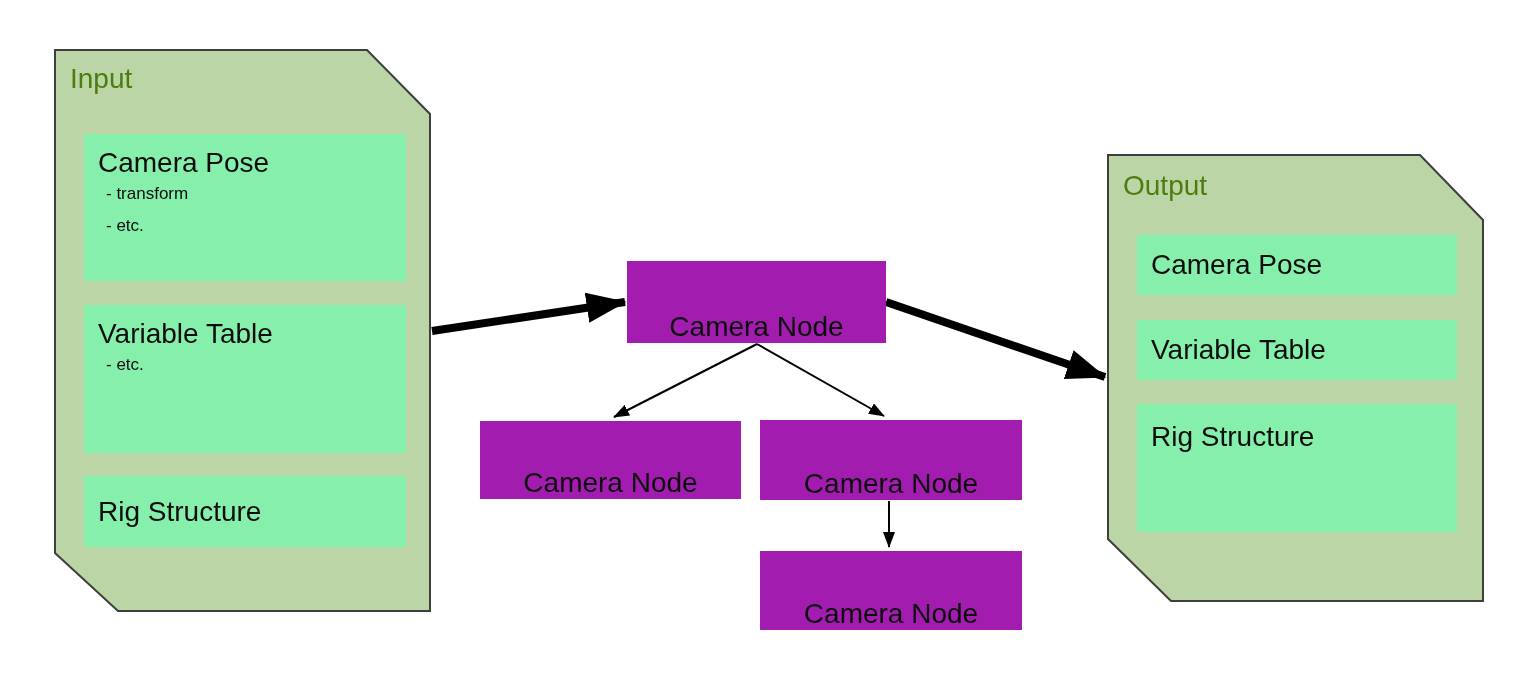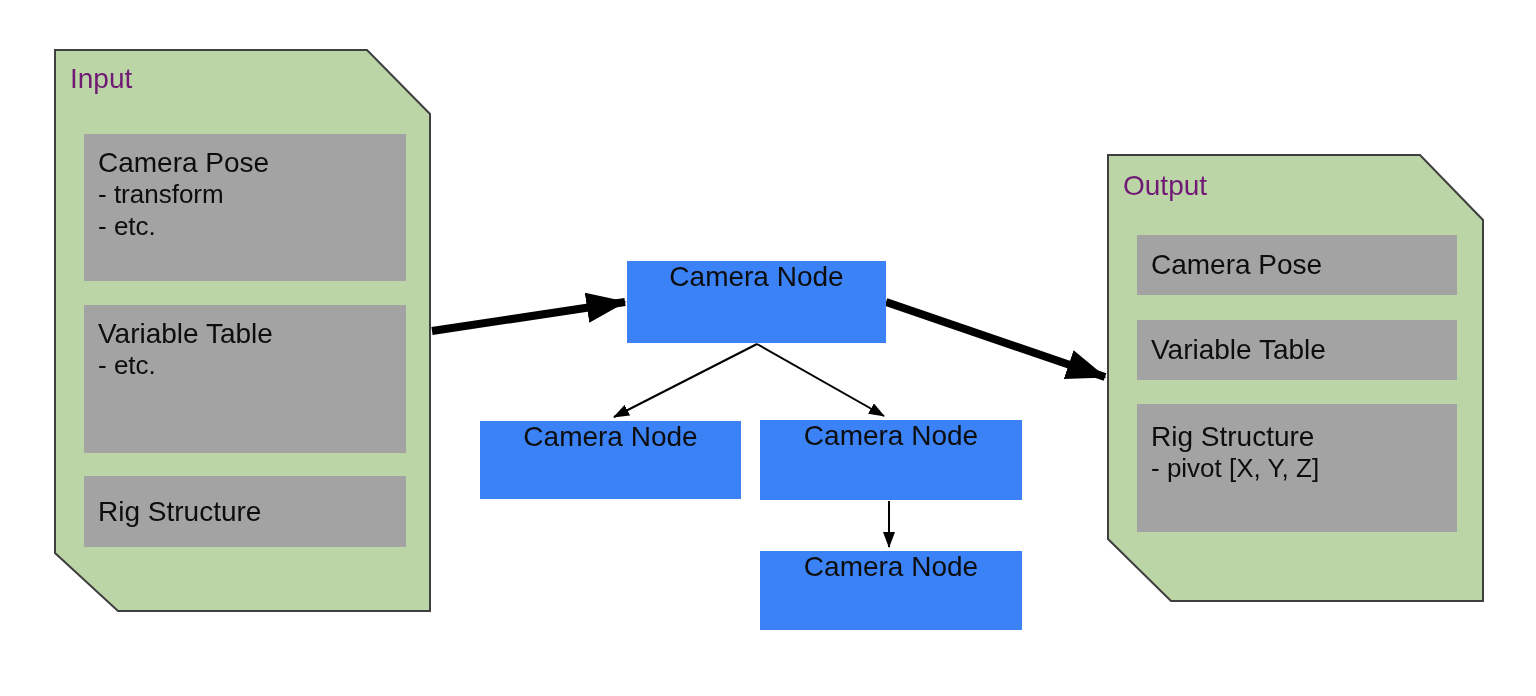--- a/index.html
+++ b/index.html
@@ -13,46 +13,47 @@
     overflow: hidden;
   }
   .layer {
     position: absolute;
     left: 0; top: 0;
   }
   .abs { position: absolute; box-sizing: border-box; }
   .doc-title {
     font-size: 28px;
     line-height: 32px;
-    color: #701a75;
+    color: #4d7c0f;
     white-space: nowrap;
   }
   .section {
-    background: #a3a3a3;
+    background: #86efac;
     padding: 14px 14px 0 14px;
   }
   .section.center-v {
     display: flex;
     align-items: center;
     padding-top: 0;
   }
   .sec-title {
     font-size: 28px;
     line-height: 30px;
     white-space: nowrap;
   }
   .sec-item {
-    font-size: 26px;
+    font-size: 17px;
     line-height: 32px;
     white-space: nowrap;
+    margin-left: 8px;
   }
   .node {
-    background: #3b82f6;
+    background: #a21caf;
     display: flex;
-    align-items: flex-start;
+    align-items: flex-end;
     justify-content: center;
   }
   .node-label {
     font-size: 28px;
     white-space: nowrap;
   }
 </style>
 </head>
 <body>
 
@@ -105,21 +106,20 @@
   <div class="abs section center-v" style="left:1137px; top:235px; width:320px; height:60px;">
     <div class="sec-title">Camera Pose</div>
   </div>
 
   <div class="abs section center-v" style="left:1137px; top:320px; width:320px; height:60px;">
     <div class="sec-title">Variable Table</div>
   </div>
 
   <div class="abs section" style="left:1137px; top:404px; width:320px; height:128px; padding-top:18px;">
     <div class="sec-title">Rig Structure</div>
-    <div class="sec-item">- pivot [X, Y, Z]</div>
   </div>
 
   <div class="abs node" style="left:627px; top:261px; width:259px; height:82px;">
     <span class="node-label">Camera Node</span>
   </div>
 
   <div class="abs node" style="left:480px; top:421px; width:261px; height:78px;">
     <span class="node-label">Camera Node</span>
   </div>
 

